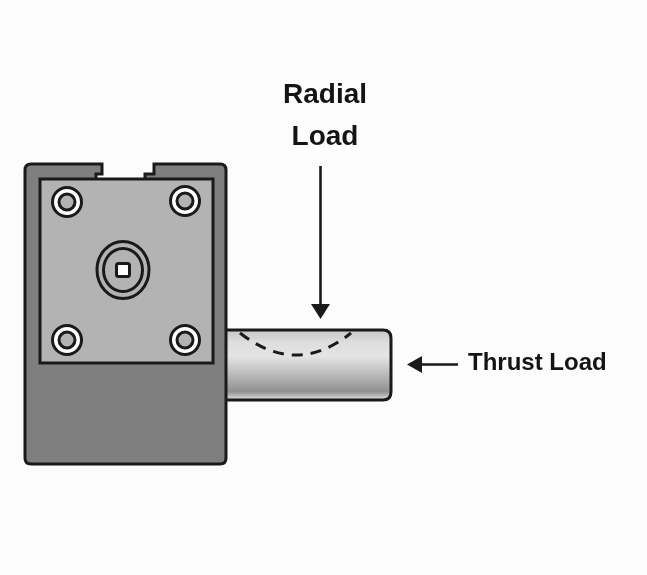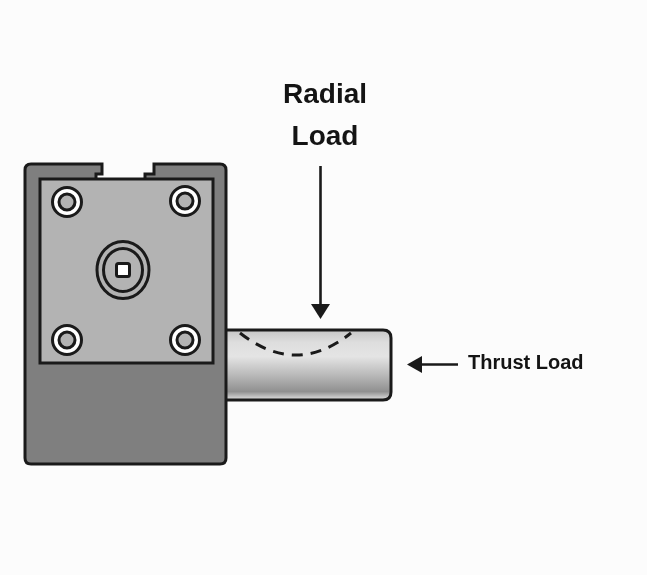--- a/index.html
+++ b/index.html
@@ -31,21 +31,21 @@
     top: 73px;
     width: 120px;
     font-size: 28px;
     line-height: 42px;
     text-align: center;
     white-space: pre-line;
   }
   #thrust-label {
     left: 468px;
     top: 347px;
-    font-size: 20px;
+    font-size: 24px;
     line-height: 30px;
     white-space: nowrap;
   }
 </style>
 </head>
 <body>
 
 <div id="canvas">
 
   <svg id="drawing" width="647" height="575" viewBox="0 0 647 575">

